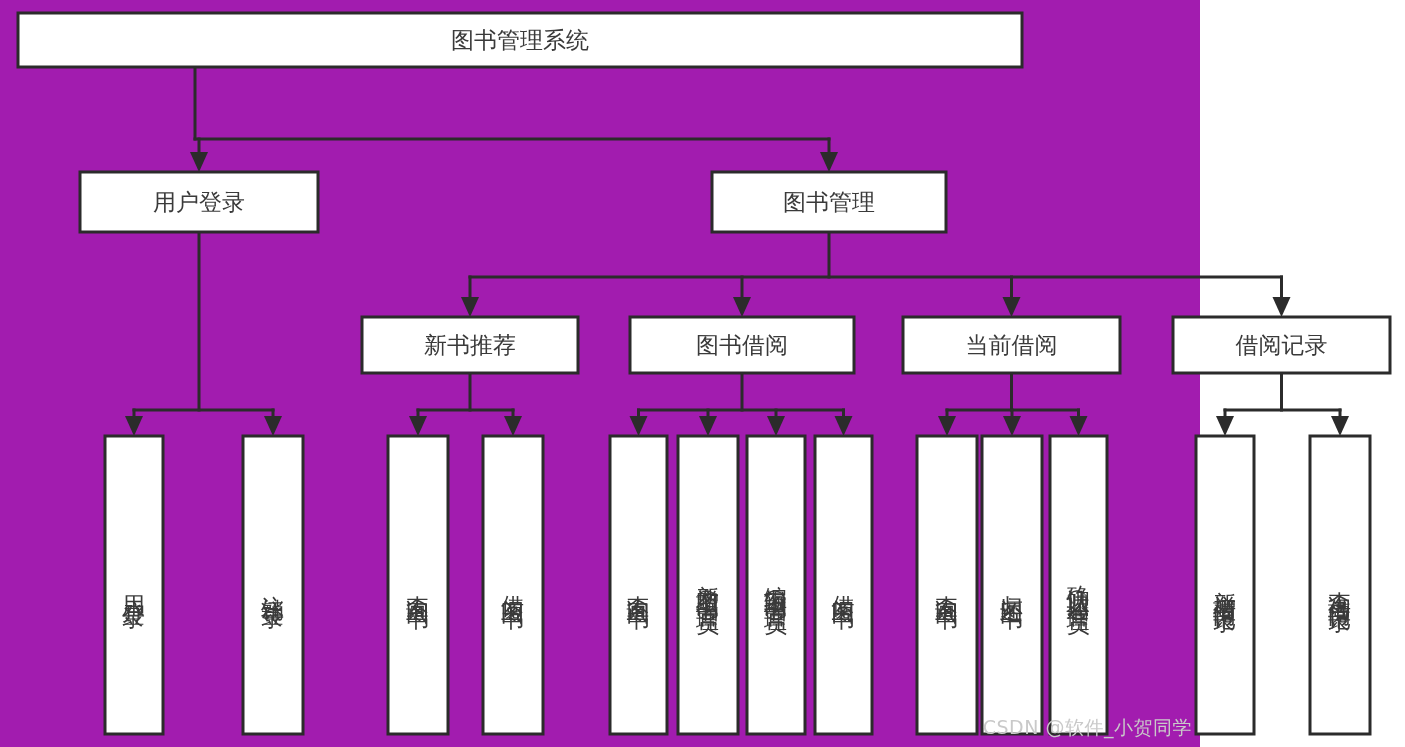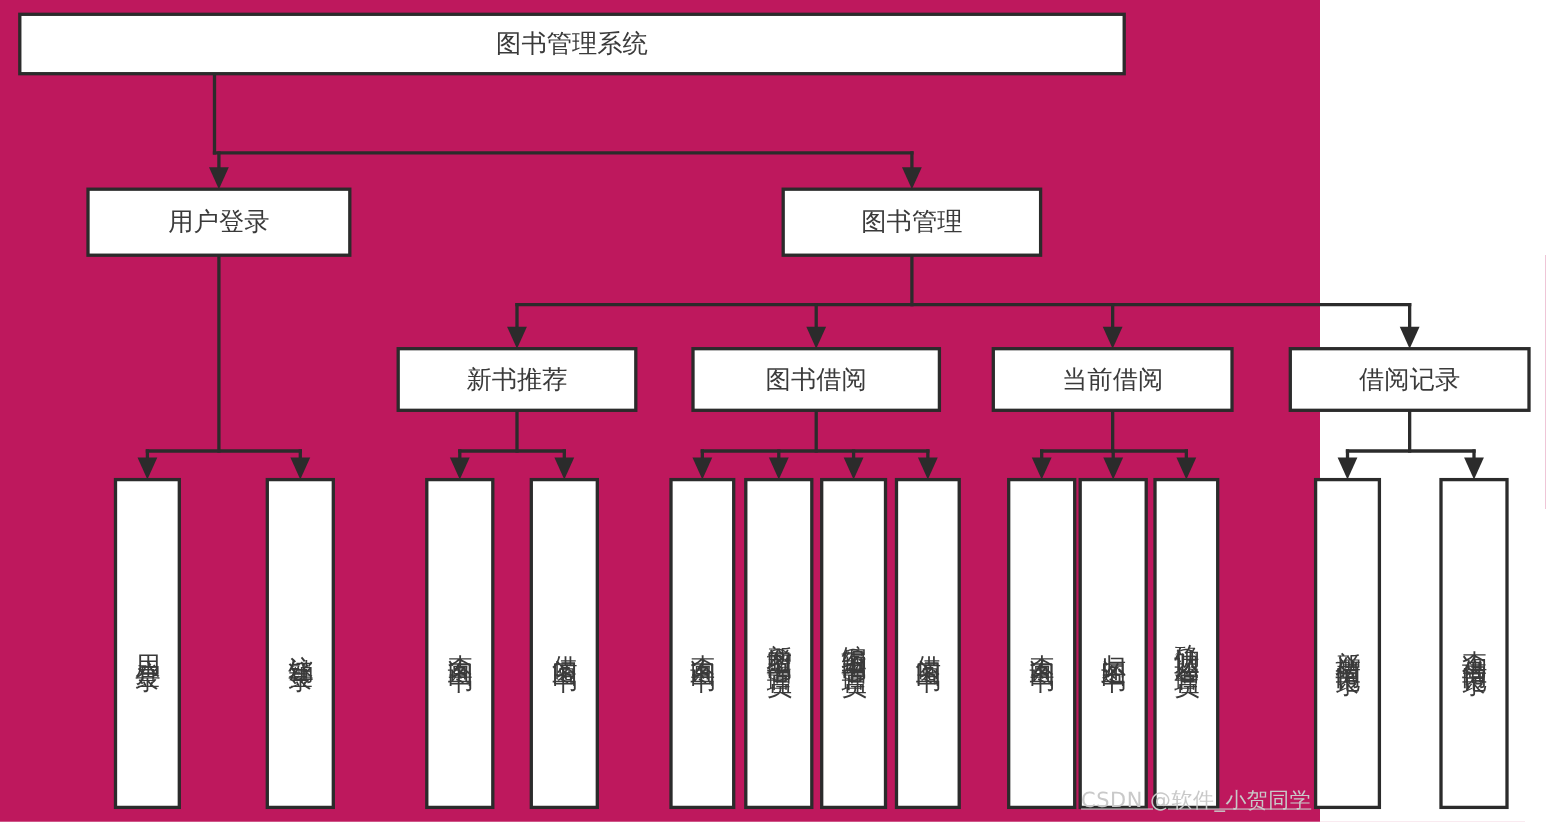--- a/index.html
+++ b/index.html
@@ -10,21 +10,21 @@
   body {
     width: 1405px;
     height: 747px;
     font-family: "DejaVu Sans", "Liberation Sans", sans-serif;
     overflow: hidden;
   }
   #diagram-root {
     position: relative;
     width: 1200px;
     height: 747px;
-    background: #be185d;
+    background: #a21caf;
   }
   svg.diagram-svg {
     position: absolute;
     left: 0;
     top: 0;
     width: 1405px;
     height: 747px;
     display: block;
   }
   .node-rect {
@@ -61,21 +61,20 @@
   .watermark {
     position: absolute;
     right: 8px;
     bottom: 6px;
     font-family: "DejaVu Sans", "Liberation Sans", sans-serif;
     font-size: 19px;
     color: #c9c9c9;
     white-space: nowrap;
     letter-spacing: 0.5px;
     pointer-events: none;
-    text-decoration: underline;
   }
 </style>
 </head>
 <body>
 
 <div id="diagram-root">
   <svg class="diagram-svg" viewBox="0 0 1405 747">
     <g id="connector-layer">
         <path d="M 195 67 L 195 139" class="connector"></path>
         <path d="M 195 139 L 829 139" class="connector"></path>

